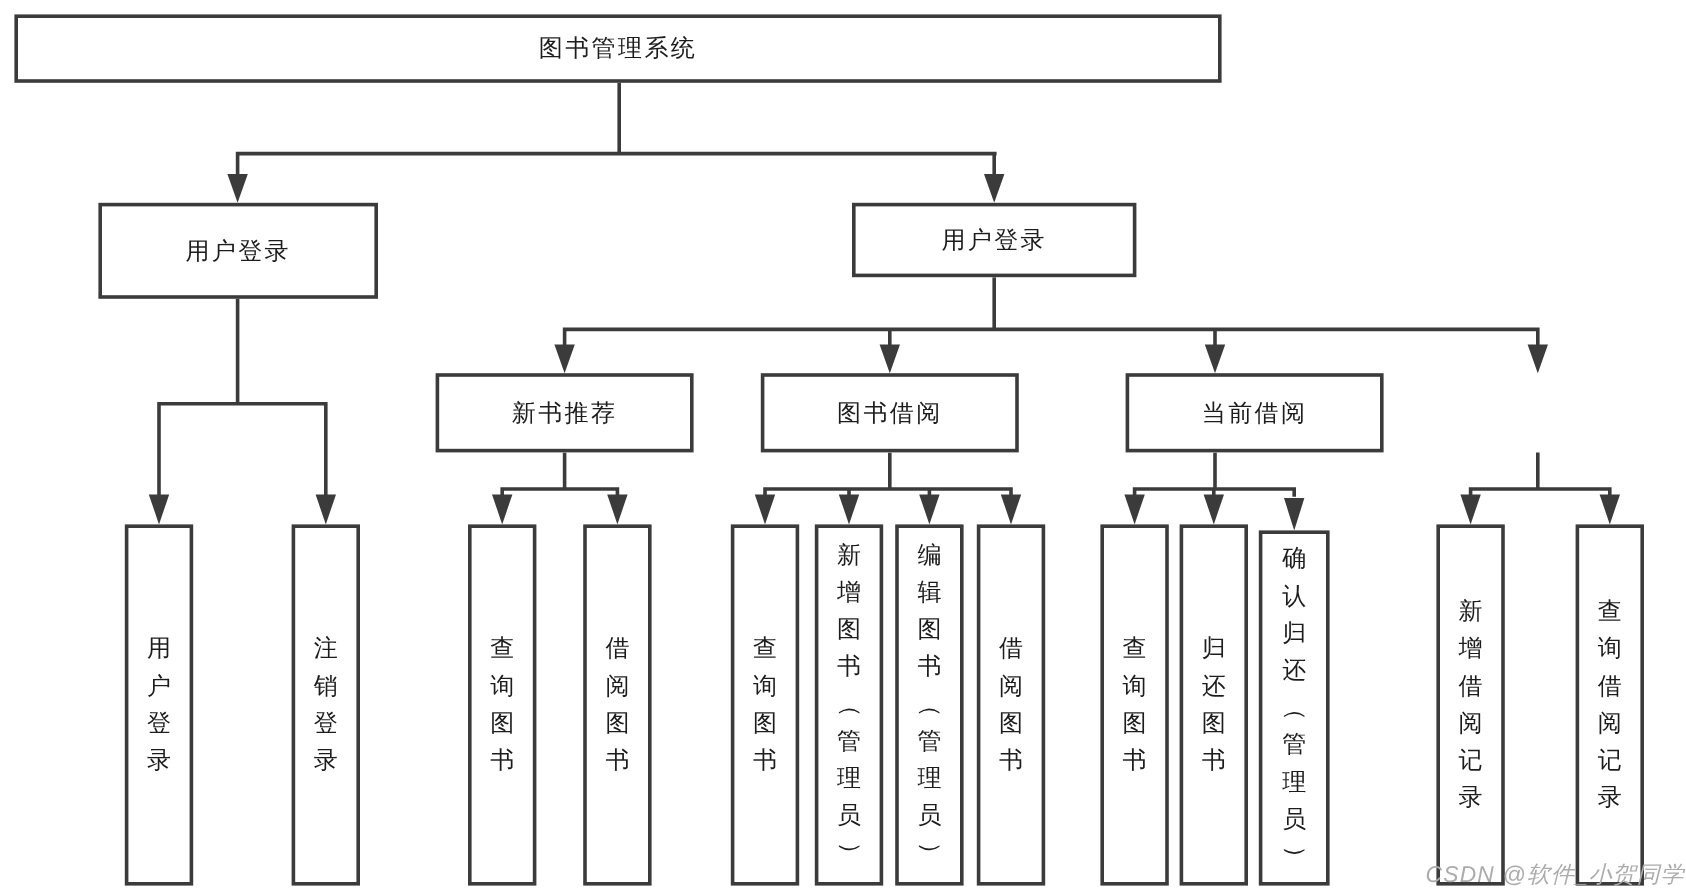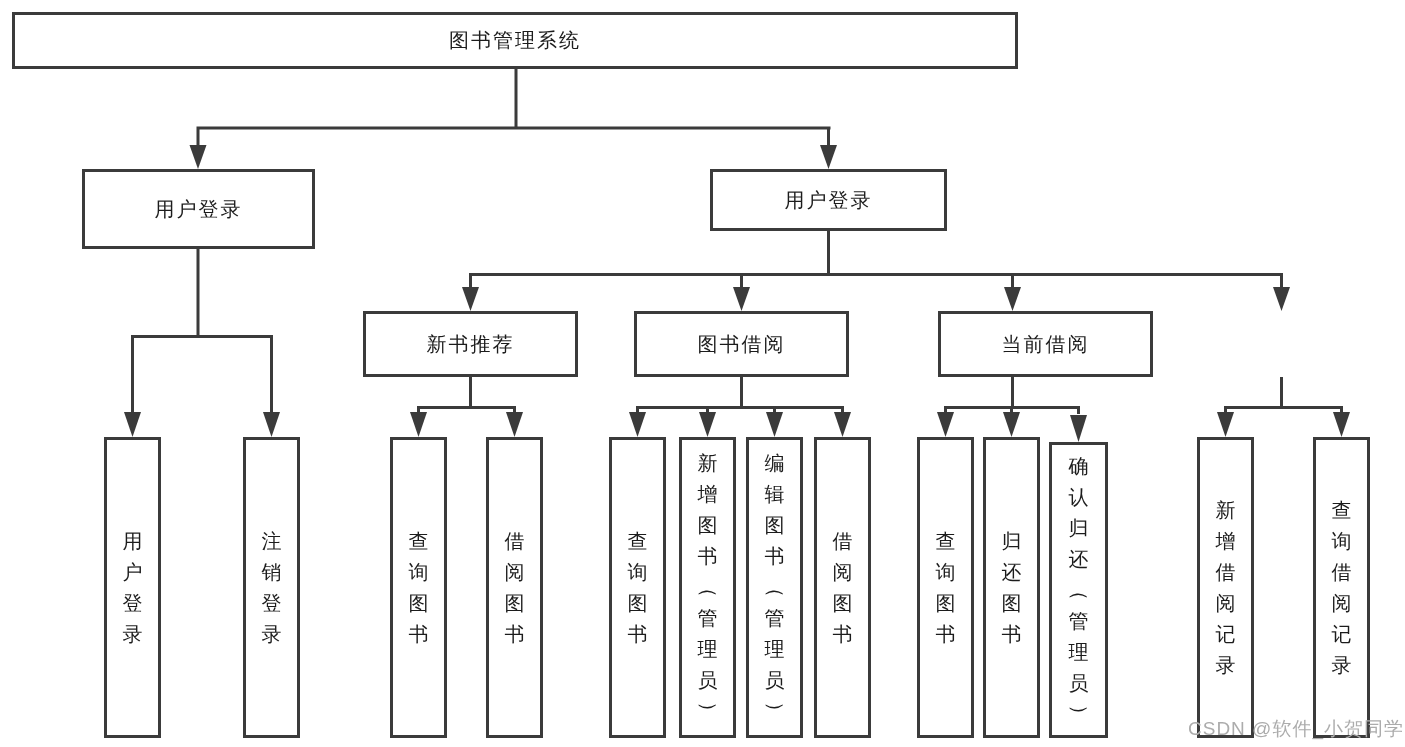--- a/index.html
+++ b/index.html
@@ -40,20 +40,21 @@
   .vch{
     display:block;font-size:20px;line-height:31px;
     text-align:center;
   }
   .vch.rot{transform:rotate(90deg);}
   #watermark{
     position:absolute;left:1188px;top:716px;
     font-size:19px;color:var(--watermark);
     letter-spacing:1px;white-space:nowrap;
     z-index:6;
+    font-style:italic;
   }
 </style>
 </head>
 <body>
 
 <div id="canvas">
 
   <svg id="connectors" width="1405" height="747" viewBox="0 0 1405 747">
 
     <path d="M516 68 V129.5 M196.5 128 H830.5 M198 128 V147 M828.5 128 V147"></path>

